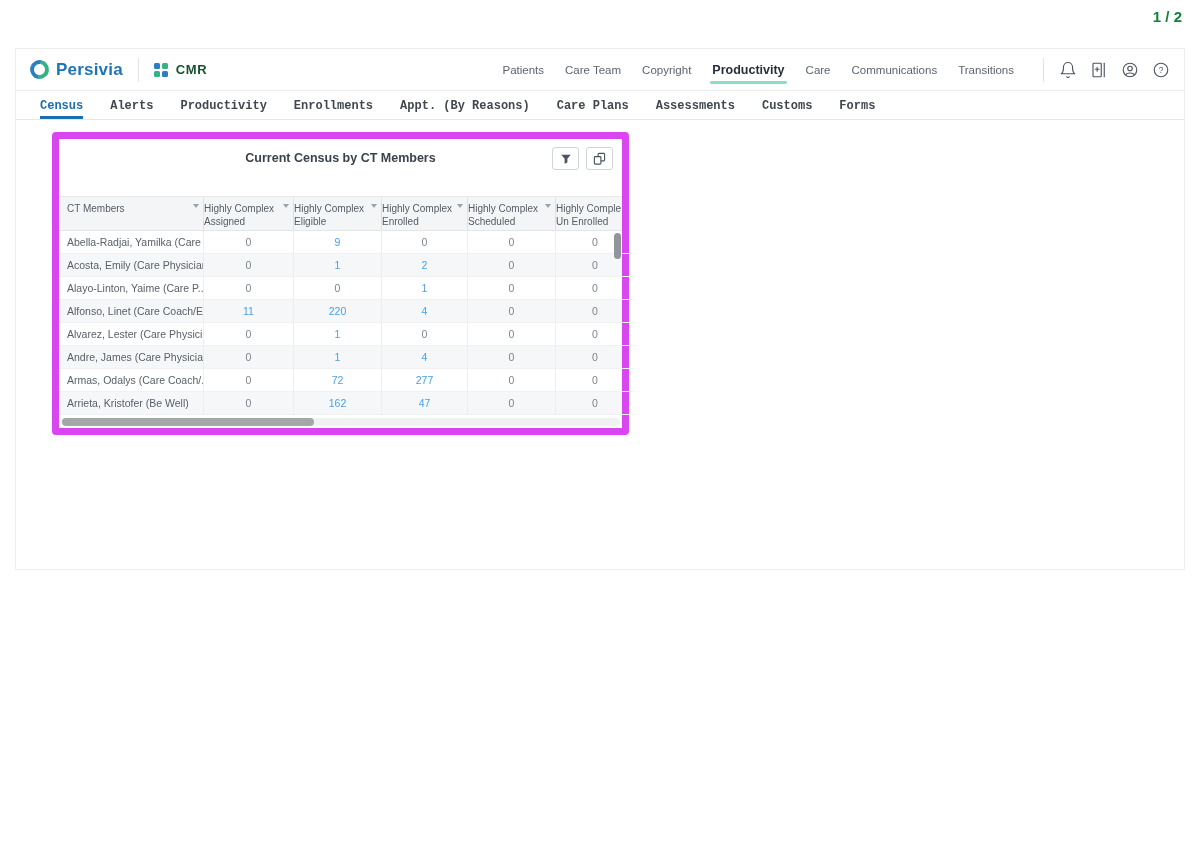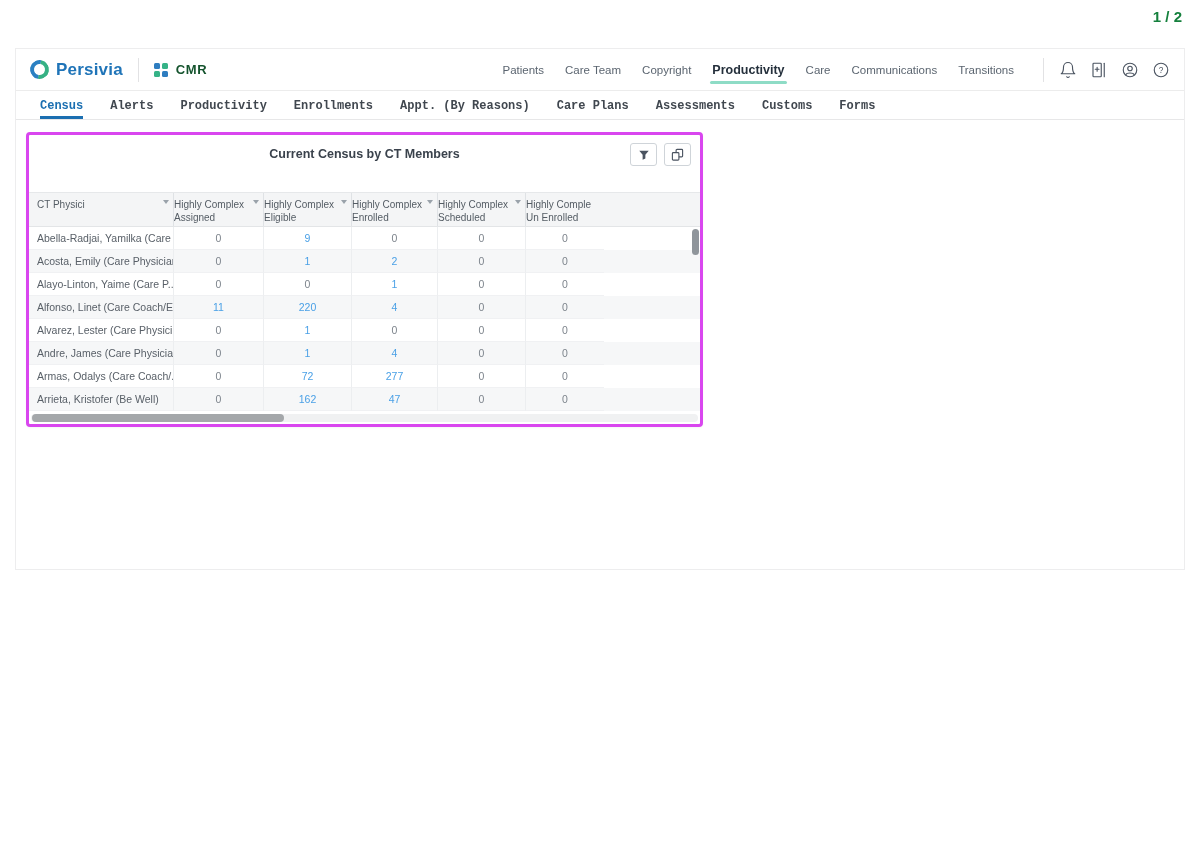--- a/index.html
+++ b/index.html
@@ -30,21 +30,21 @@
   .icon-group { display:flex; align-items:center; gap:13px; }
   .hd-icon { width:18px; height:18px; cursor:pointer; display:block; }
 
   
   .tab-bar { height:29px; display:flex; align-items:stretch; gap:27px; padding-left:24px; border-bottom:1px solid #e7e7e8; }
   .tab { font-size:12px; font-weight:600; color:#40474f; padding-top:8px; cursor:pointer; white-space:nowrap;font-family:Liberation Mono, monospace; }
   .tab.active { color:#1b6fb1; font-weight:700; border-bottom:3px solid #1b6fb1; }
 
   
   .content { padding:12px 0 0 10px; }
-  .panel { width:677px; background:#fff; border:3px solid #d946ef; border-radius:4px; box-shadow:0 1px 2px rgba(0,0,0,.04); }
+  .panel { width:577px; background:#fff; border:7px solid #d946ef; border-radius:4px; box-shadow:0 1px 2px rgba(0,0,0,.04);margin-left:26px; }
   .panel-head { height:57px; position:relative; }
   .panel-title { text-align:center; padding-top:12px; font-size:12.5px; font-weight:700; color:#3a424c; }
   .tools { position:absolute; top:8px; right:9px; display:flex; gap:7px; }
   .tool-btn { width:27px; height:23px; border:1px solid #cfd4d9; border-radius:3px; background:#fff; display:flex; align-items:center; justify-content:center; cursor:pointer; }
 
   .grid-row { display:grid; grid-template-columns:145px 90px 88px 86px 88px 78px; }
   .table-header { border-top:1px solid #e6e8ea; border-bottom:1px solid #e3e5e7; background:#f4f5f6; }
   .h-cell { position:relative; height:33px; padding-top:5px; font-size:10px; color:#545c64; border-right:1px solid #dfe2e5; line-height:1.3; }
   .h-cell:last-child { border-right:none; overflow:hidden; }
   .h-cell.first { text-align:left; padding-left:8px; }
@@ -156,21 +156,21 @@
               <svg width="13" height="13" viewBox="0 0 14 14" fill="none" stroke="#4a5360" stroke-width="1.2">
                 <rect x="5.5" y="1.5" width="7" height="8" rx="1"></rect>
                   <rect x="1.5" y="5" width="7" height="8" rx="1" fill="#ffffff"></rect>
               </svg>
             </div>
           </div>
         </div>
 
         <div class="grid-row table-header">
             <div class="h-cell first">
-              <div>CT Physici</div>
+              <div>CT Members</div>
               <span class="chev"></span>
             </div>
             <div class="h-cell">
               <div>Highly Complex</div>
               <div>Assigned</div>
               <span class="chev"></span>
             </div>
             <div class="h-cell">
               <div>Highly Complex</div>
               <div>Eligible</div>

